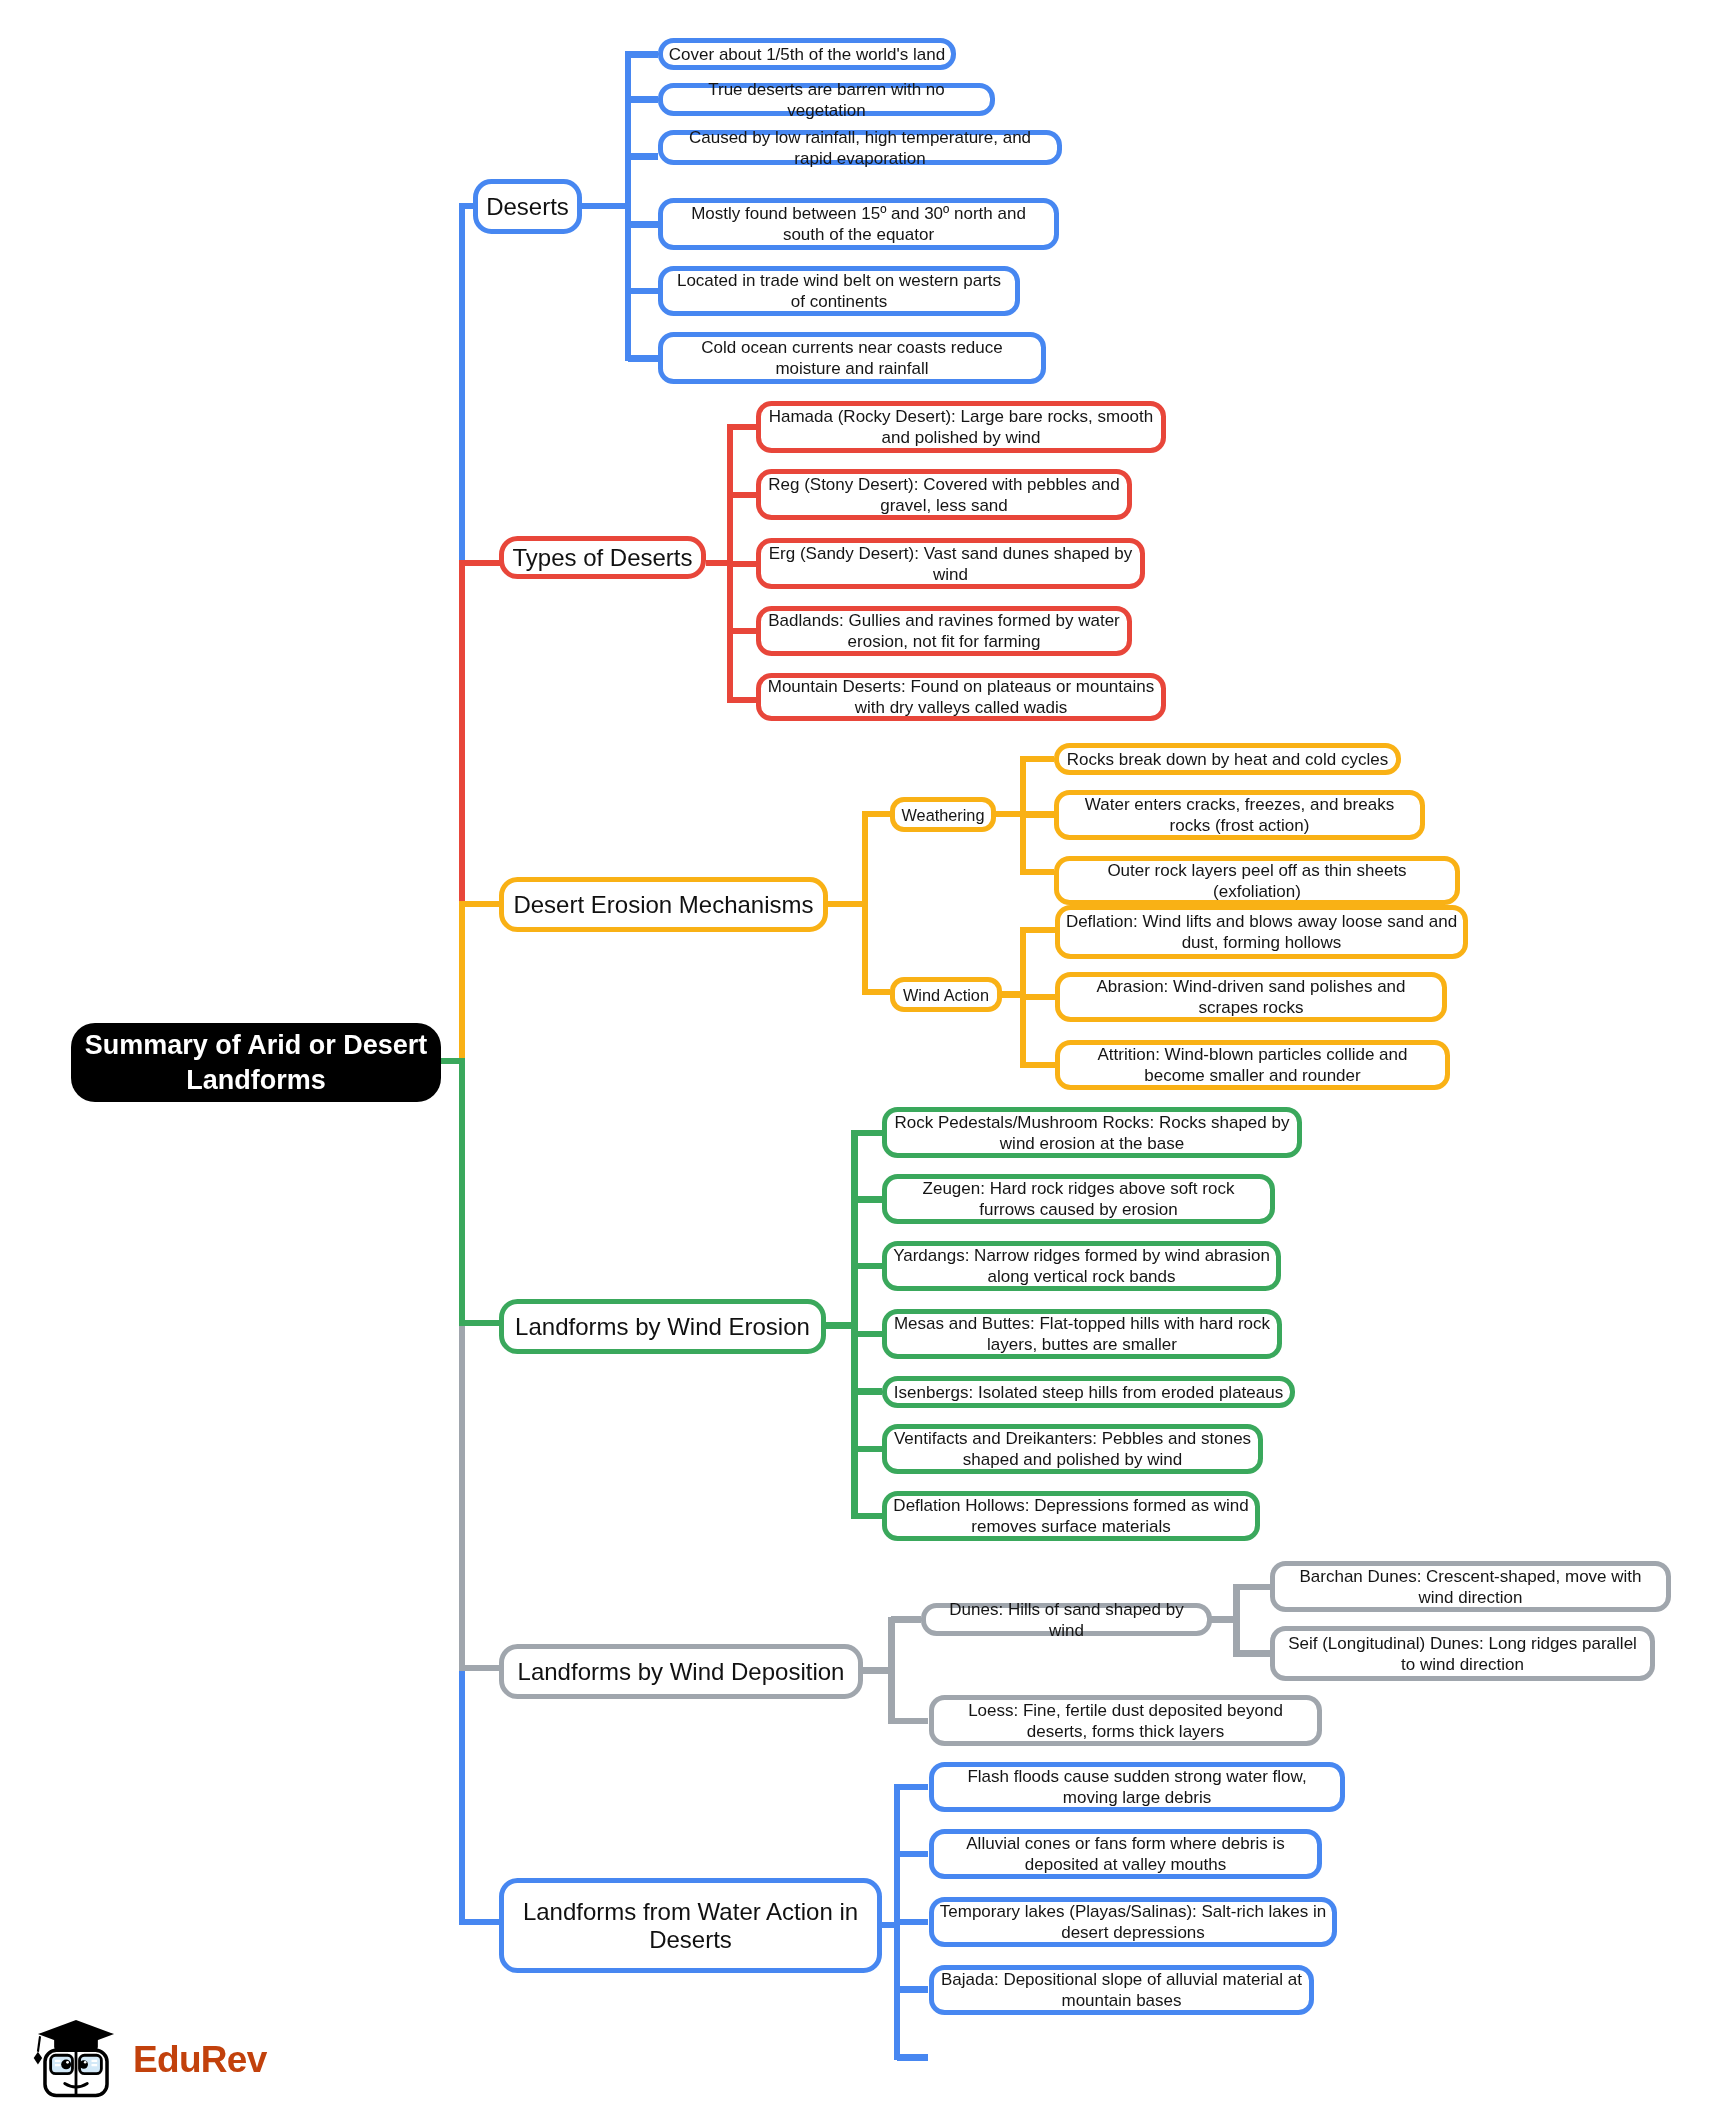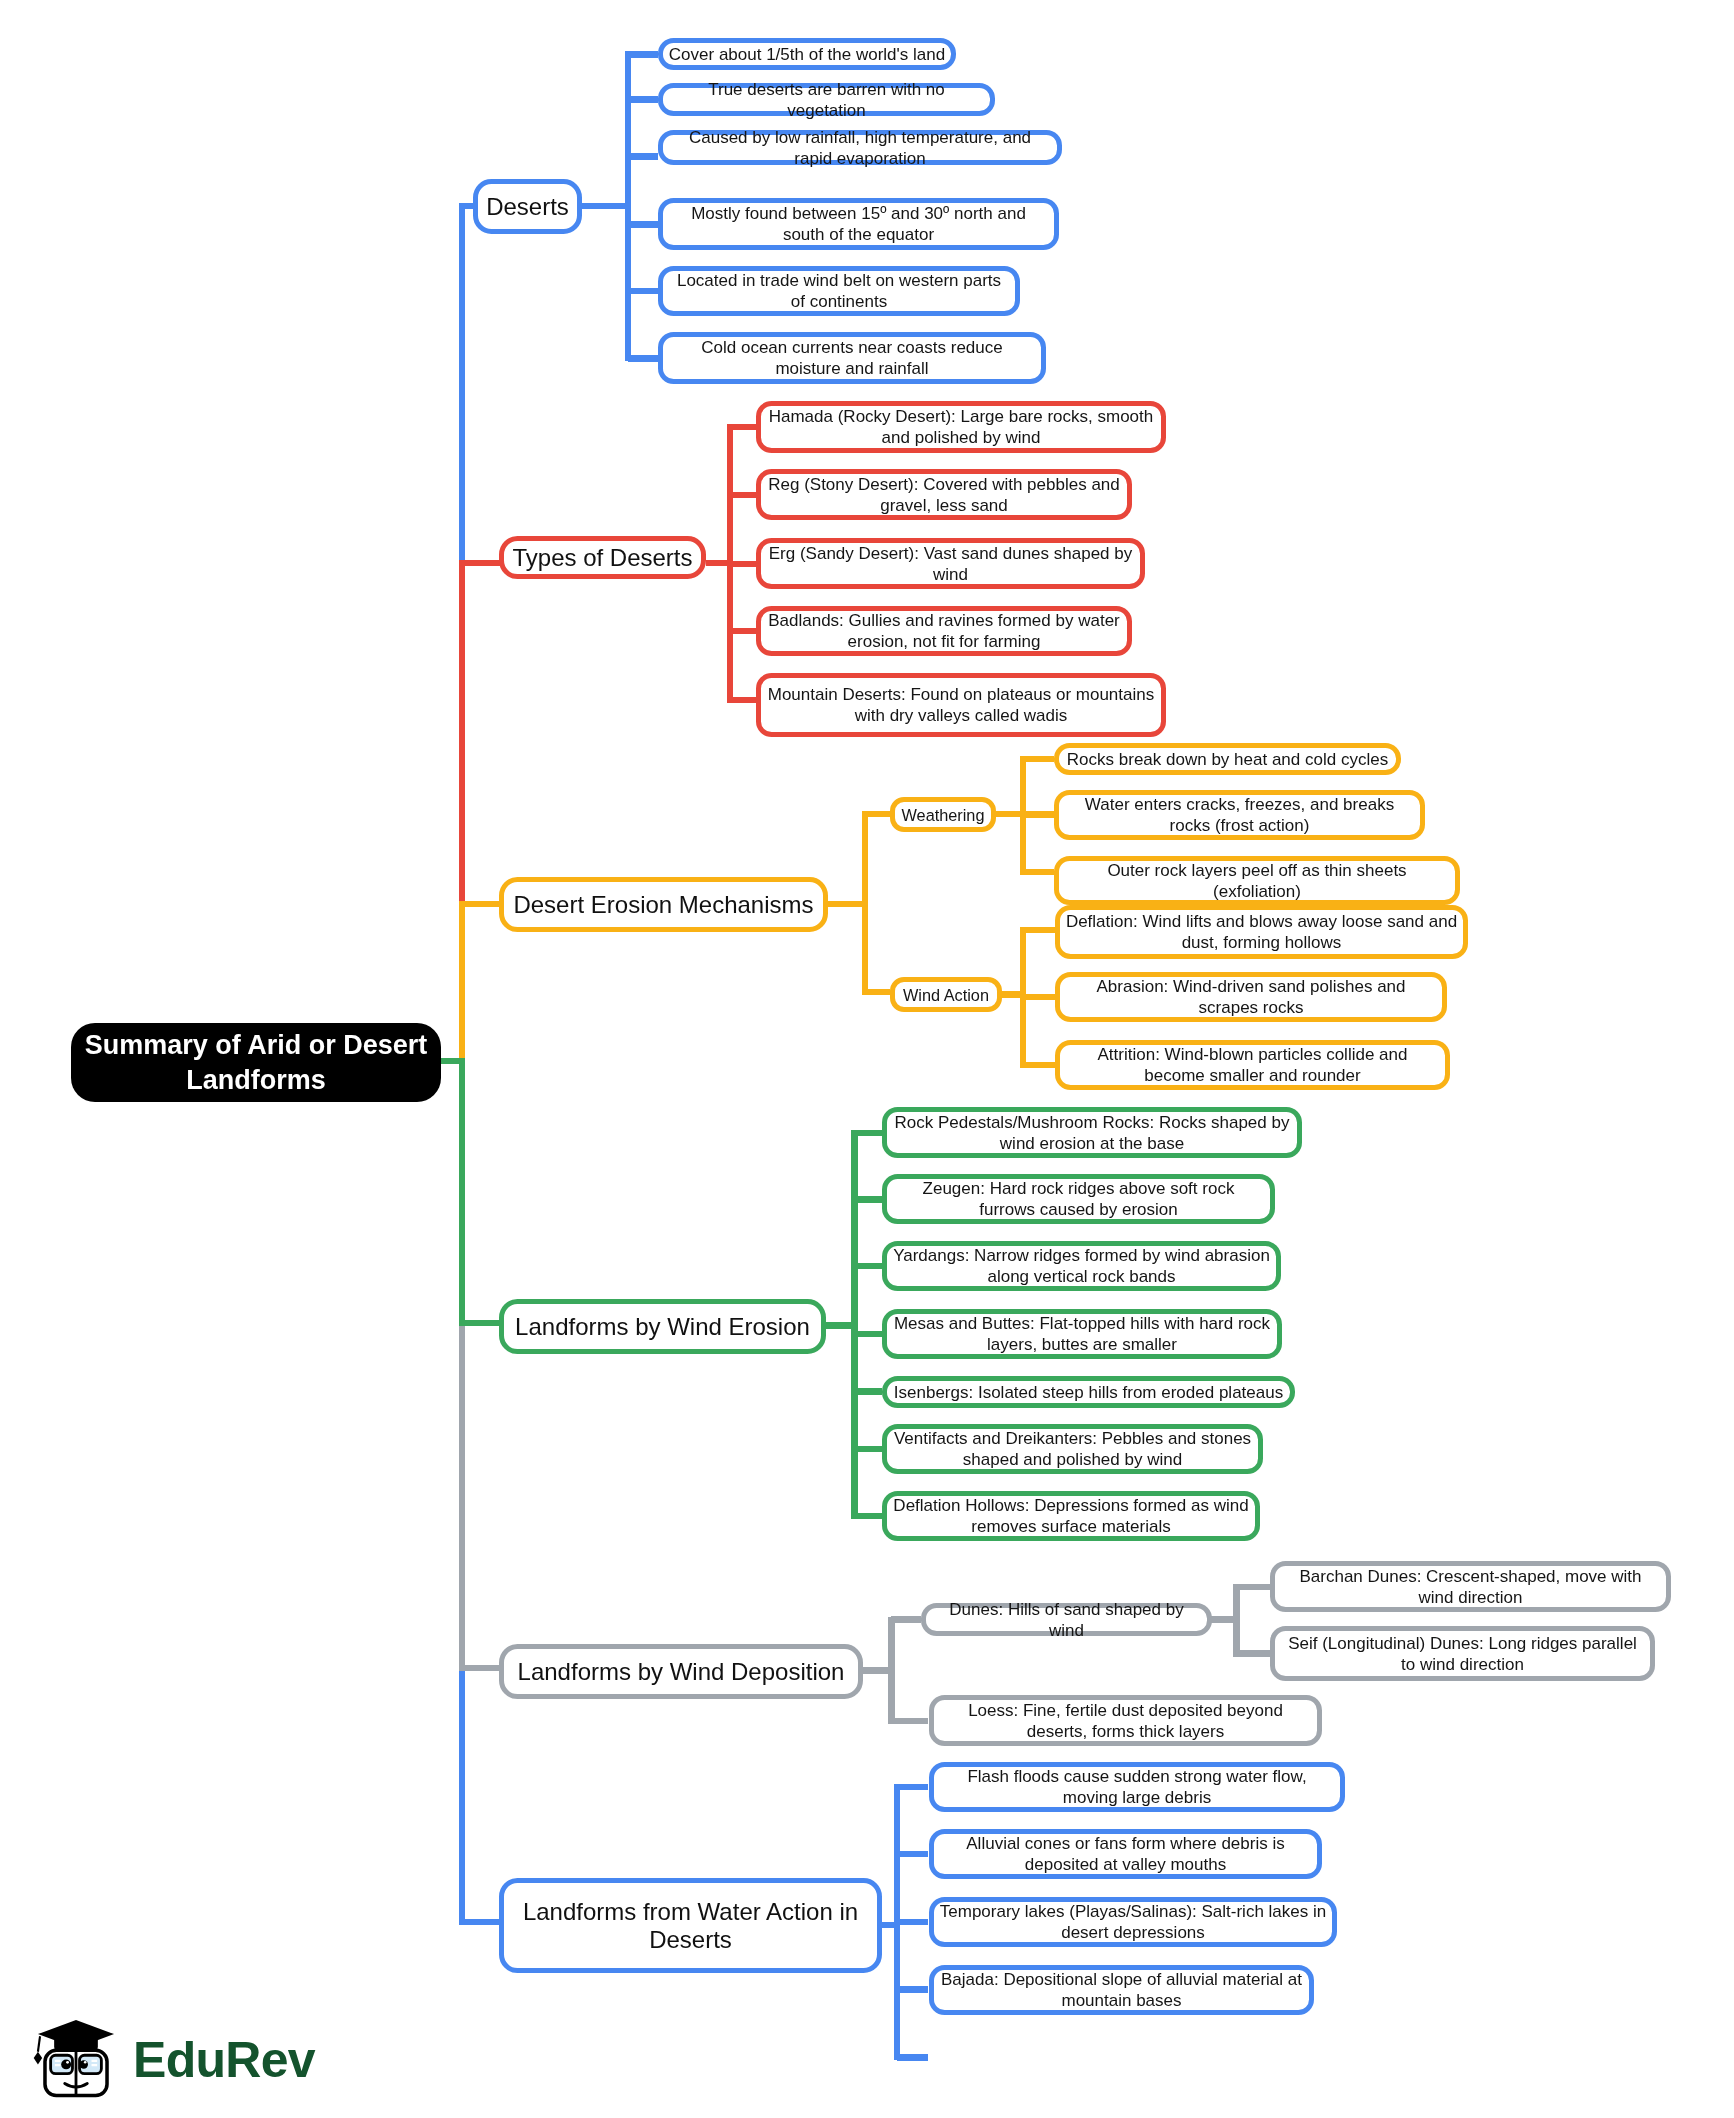--- a/index.html
+++ b/index.html
@@ -46,21 +46,21 @@
     background:var(--c-root);color:#ffffff;
     border-radius:24px;
     display:flex;align-items:center;justify-content:center;text-align:center;
     font-size:27px;line-height:35px;font-weight:bold;padding:0 7px;
   }
   .logo{
     position:absolute;left:33px;top:2019px;
     display:flex;align-items:center;gap:14px;
   }
   .brand{
-    font-size:50px;font-weight:bold;color:#14532d;letter-spacing:-0.7px;text-align:right;
+    font-size:37px;font-weight:bold;color:#c2410c;letter-spacing:-0.7px;text-align:right;
   }
 </style>
 </head>
 <body>
 
 <div id="canvas">
 
   <svg class="links" width="1734" height="2119" viewBox="0 0 2447 2989">
 
     <path class="s-blue" d="M648 290 H676 M652 286 V794 M822 290 H886 M886 72 V509 M886 76 H929 M886 140 H929 M886 220 H929 M886 316 H929 M886 410 H929 M886 505 H929"></path>
@@ -84,21 +84,21 @@
   <div class="box node b-blue" style="left:658px;top:130px;width:404px;height:35px;">Caused by low rainfall, high temperature, and rapid evaporation</div>
   <div class="box node b-blue" style="left:658px;top:198px;width:401px;height:52px;">Mostly found between 15º and 30º north and south of the equator</div>
   <div class="box node b-blue" style="left:658px;top:266px;width:362px;height:50px;">Located in trade wind belt on western parts of continents</div>
   <div class="box node b-blue" style="left:658px;top:332px;width:388px;height:52px;">Cold ocean currents near coasts reduce moisture and rainfall</div>
 
   <div class="box label b-red" style="left:499px;top:536px;width:207px;height:43px;">Types of Deserts</div>
   <div class="box node b-red" style="left:756px;top:401px;width:410px;height:52px;">Hamada (Rocky Desert): Large bare rocks, smooth and polished by wind</div>
   <div class="box node b-red" style="left:756px;top:469px;width:376px;height:51px;">Reg (Stony Desert): Covered with pebbles and gravel, less sand</div>
   <div class="box node b-red" style="left:756px;top:538px;width:389px;height:51px;">Erg (Sandy Desert): Vast sand dunes shaped by wind</div>
   <div class="box node b-red" style="left:756px;top:606px;width:376px;height:50px;">Badlands: Gullies and ravines formed by water erosion, not fit for farming</div>
-  <div class="box node b-red" style="left:756px;top:673px;width:410px;height:64px;">Mountain Deserts: Found on plateaus or mountains with dry valleys called wadis</div>
+  <div class="box node b-red" style="left:756px;top:673px;width:410px;height:48px;">Mountain Deserts: Found on plateaus or mountains with dry valleys called wadis</div>
 
   <div class="box label b-yellow" style="left:499px;top:877px;width:329px;height:55px;">Desert Erosion Mechanisms</div>
   <div class="box sublabel b-yellow" style="left:890px;top:797px;width:106px;height:35px;">Weathering</div>
   <div class="box node b-yellow" style="left:1054px;top:743px;width:347px;height:32px;">Rocks break down by heat and cold cycles</div>
   <div class="box node b-yellow" style="left:1054px;top:790px;width:371px;height:50px;">Water enters cracks, freezes, and breaks rocks (frost action)</div>
   <div class="box node b-yellow" style="left:1054px;top:856px;width:406px;height:49px;">Outer rock layers peel off as thin sheets (exfoliation)</div>
   <div class="box sublabel b-yellow" style="left:890px;top:977px;width:112px;height:35px;">Wind Action</div>
   <div class="box node b-yellow" style="left:1055px;top:905px;width:413px;height:54px;">Deflation: Wind lifts and blows away loose sand and dust, forming hollows</div>
   <div class="box node b-yellow" style="left:1055px;top:972px;width:392px;height:50px;">Abrasion: Wind-driven sand polishes and scrapes rocks</div>
   <div class="box node b-yellow" style="left:1055px;top:1040px;width:395px;height:50px;">Attrition: Wind-blown particles collide and become smaller and rounder</div>

